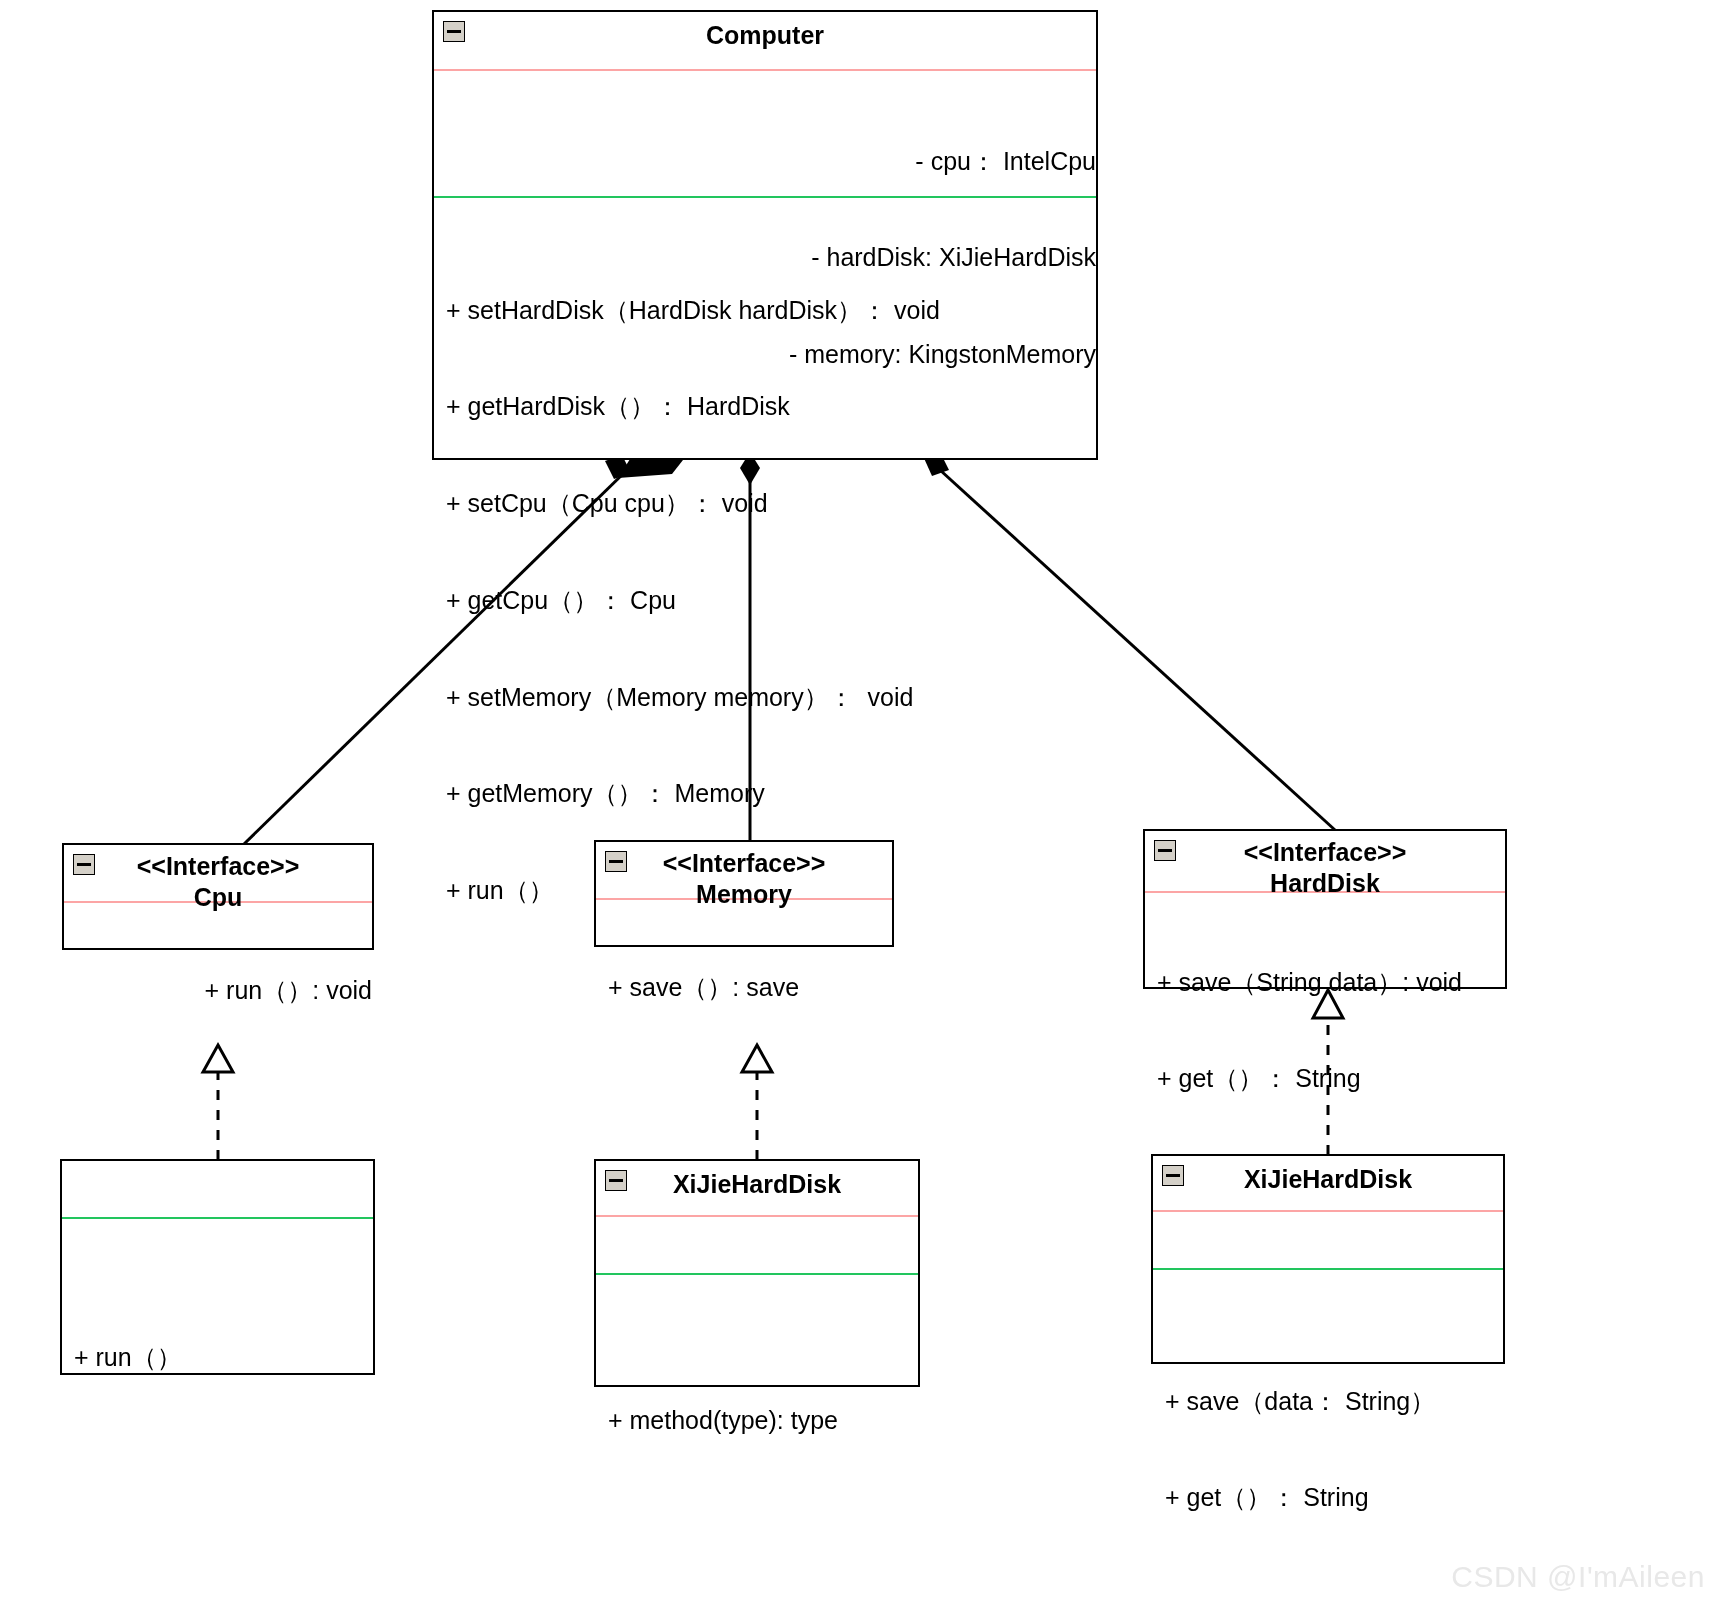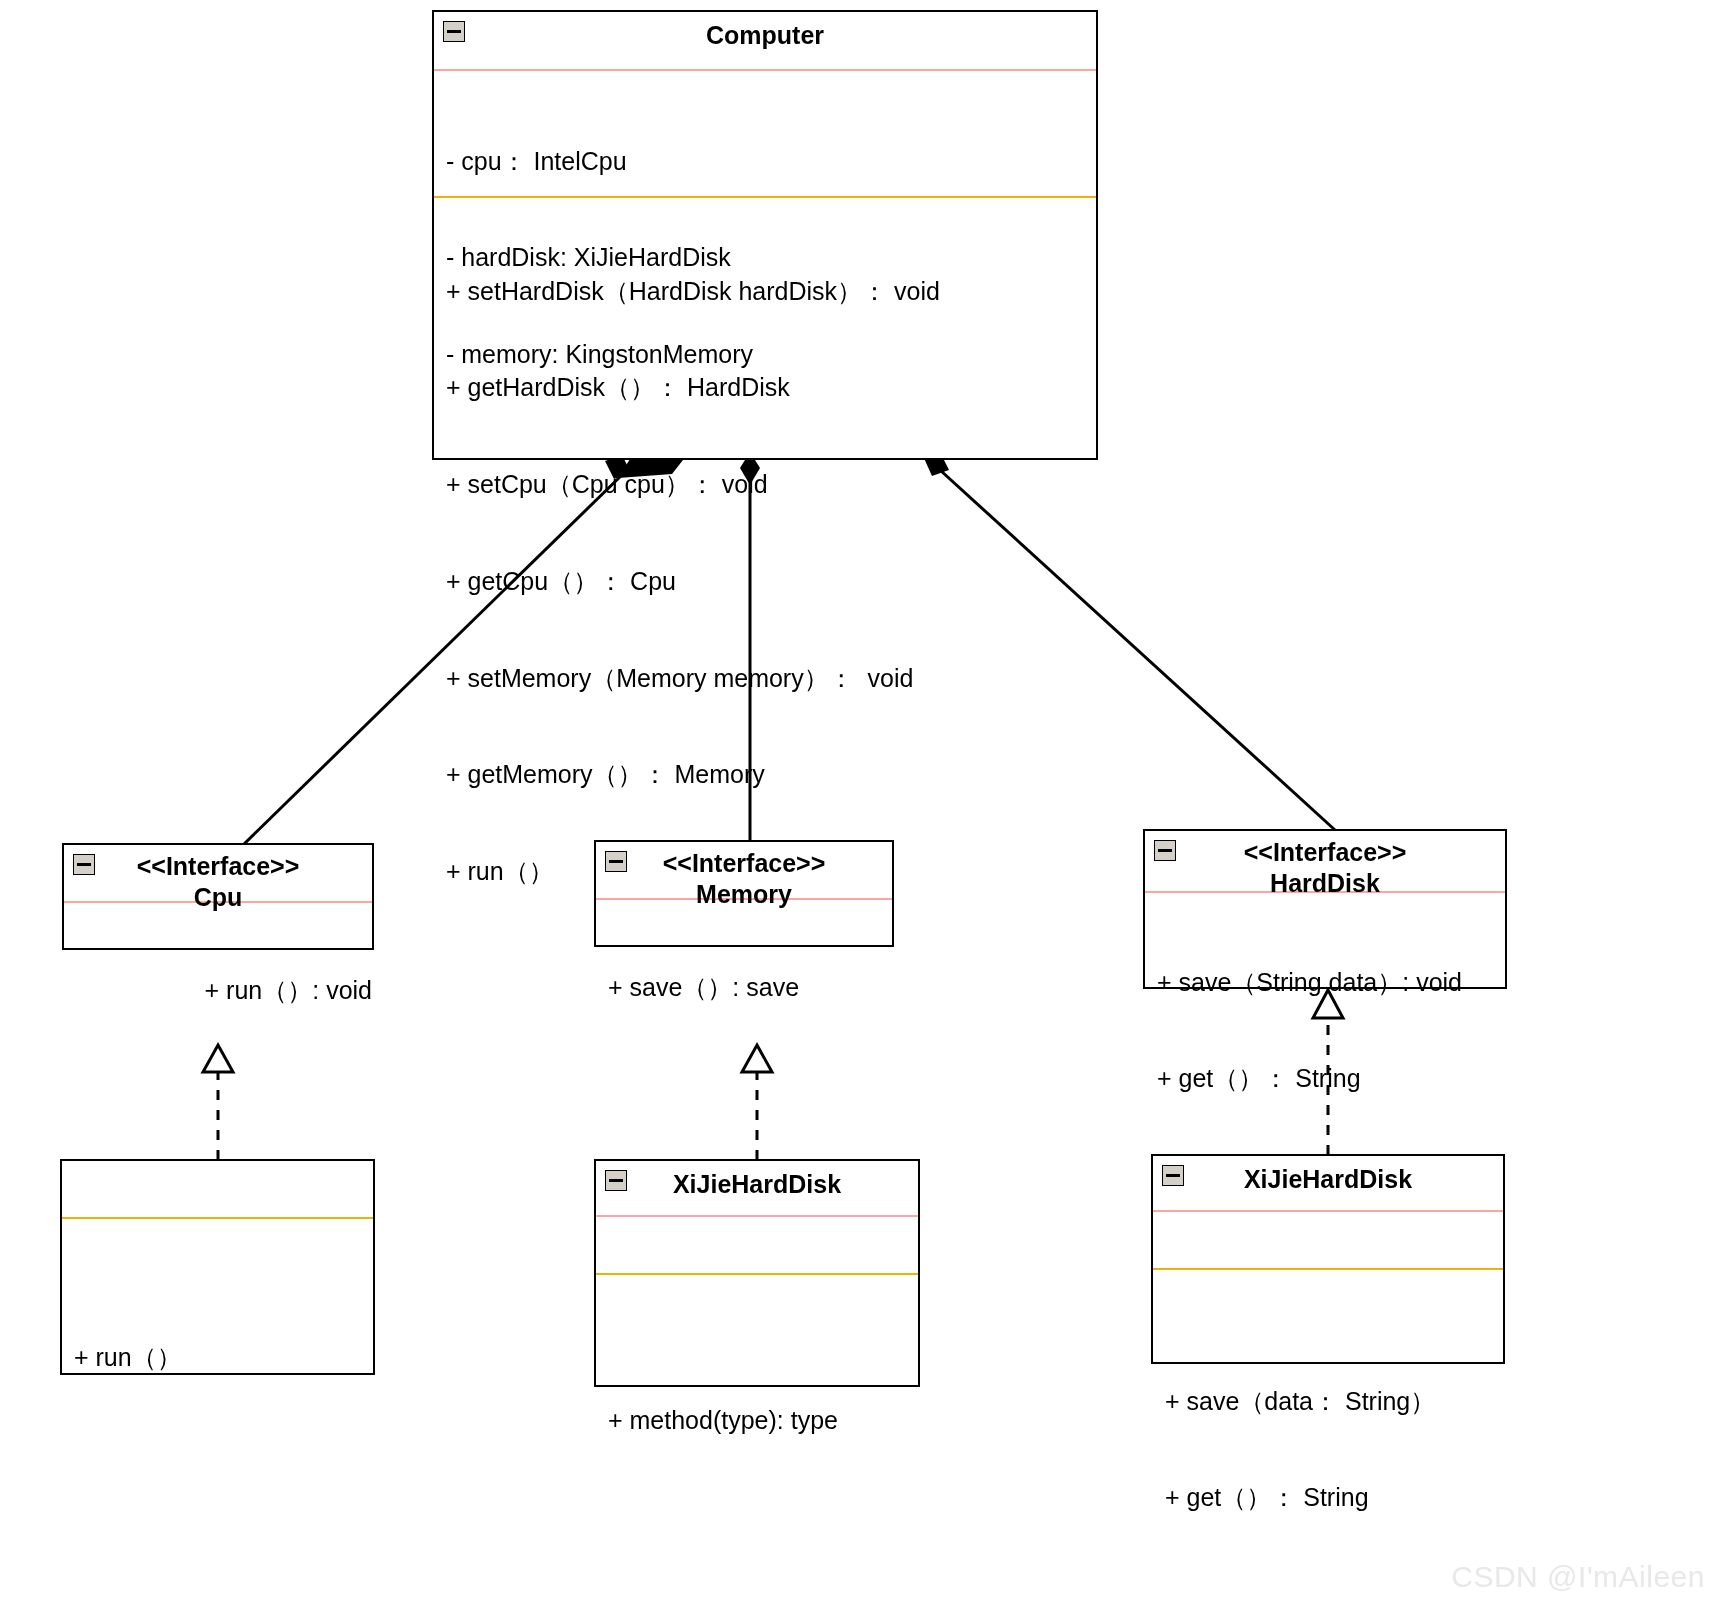--- a/index.html
+++ b/index.html
@@ -76,21 +76,22 @@
     display: block;
   }
   .compartment {
     box-sizing: border-box;
     padding: 9px 0 10px 12px;
     font-size: 25px;
     line-height: 1.29;
     white-space: pre;
   }
   .compartment.bordered {
-    border-bottom: 2px solid #eab308;
+    border-bottom: 2px solid #22c55e;
+    text-align: right;
   }
   .compartment .row {
     white-space: pre;
   }
   .compartment.empty {
     padding: 0;
   }
   .watermark {
     position: absolute;
     right: 22px;
@@ -147,21 +148,21 @@
       <span class="minus-icon">
           <i></i>
         </span>
       <span class="cname">Computer</span>
     </div>
     <div class="compartment bordered" style="height:127px;">
       <div class="row">- cpu： IntelCpu</div>
       <div class="row">- hardDisk: XiJieHardDisk</div>
       <div class="row">- memory: KingstonMemory</div>
     </div>
-    <div class="compartment" style="padding-top:12px;">
+    <div class="compartment" style="padding-top:31px;">
       <div class="row">+ setHardDisk（HardDisk hardDisk）： void</div>
       <div class="row">+ getHardDisk（）： HardDisk</div>
       <div class="row">+ setCpu（Cpu cpu）： void</div>
       <div class="row">+ getCpu（）： Cpu</div>
       <div class="row">+ setMemory（Memory memory）：  void</div>
       <div class="row">+ getMemory（）： Memory</div>
       <div class="row">+ run（）</div>
     </div>
   </div>
 

